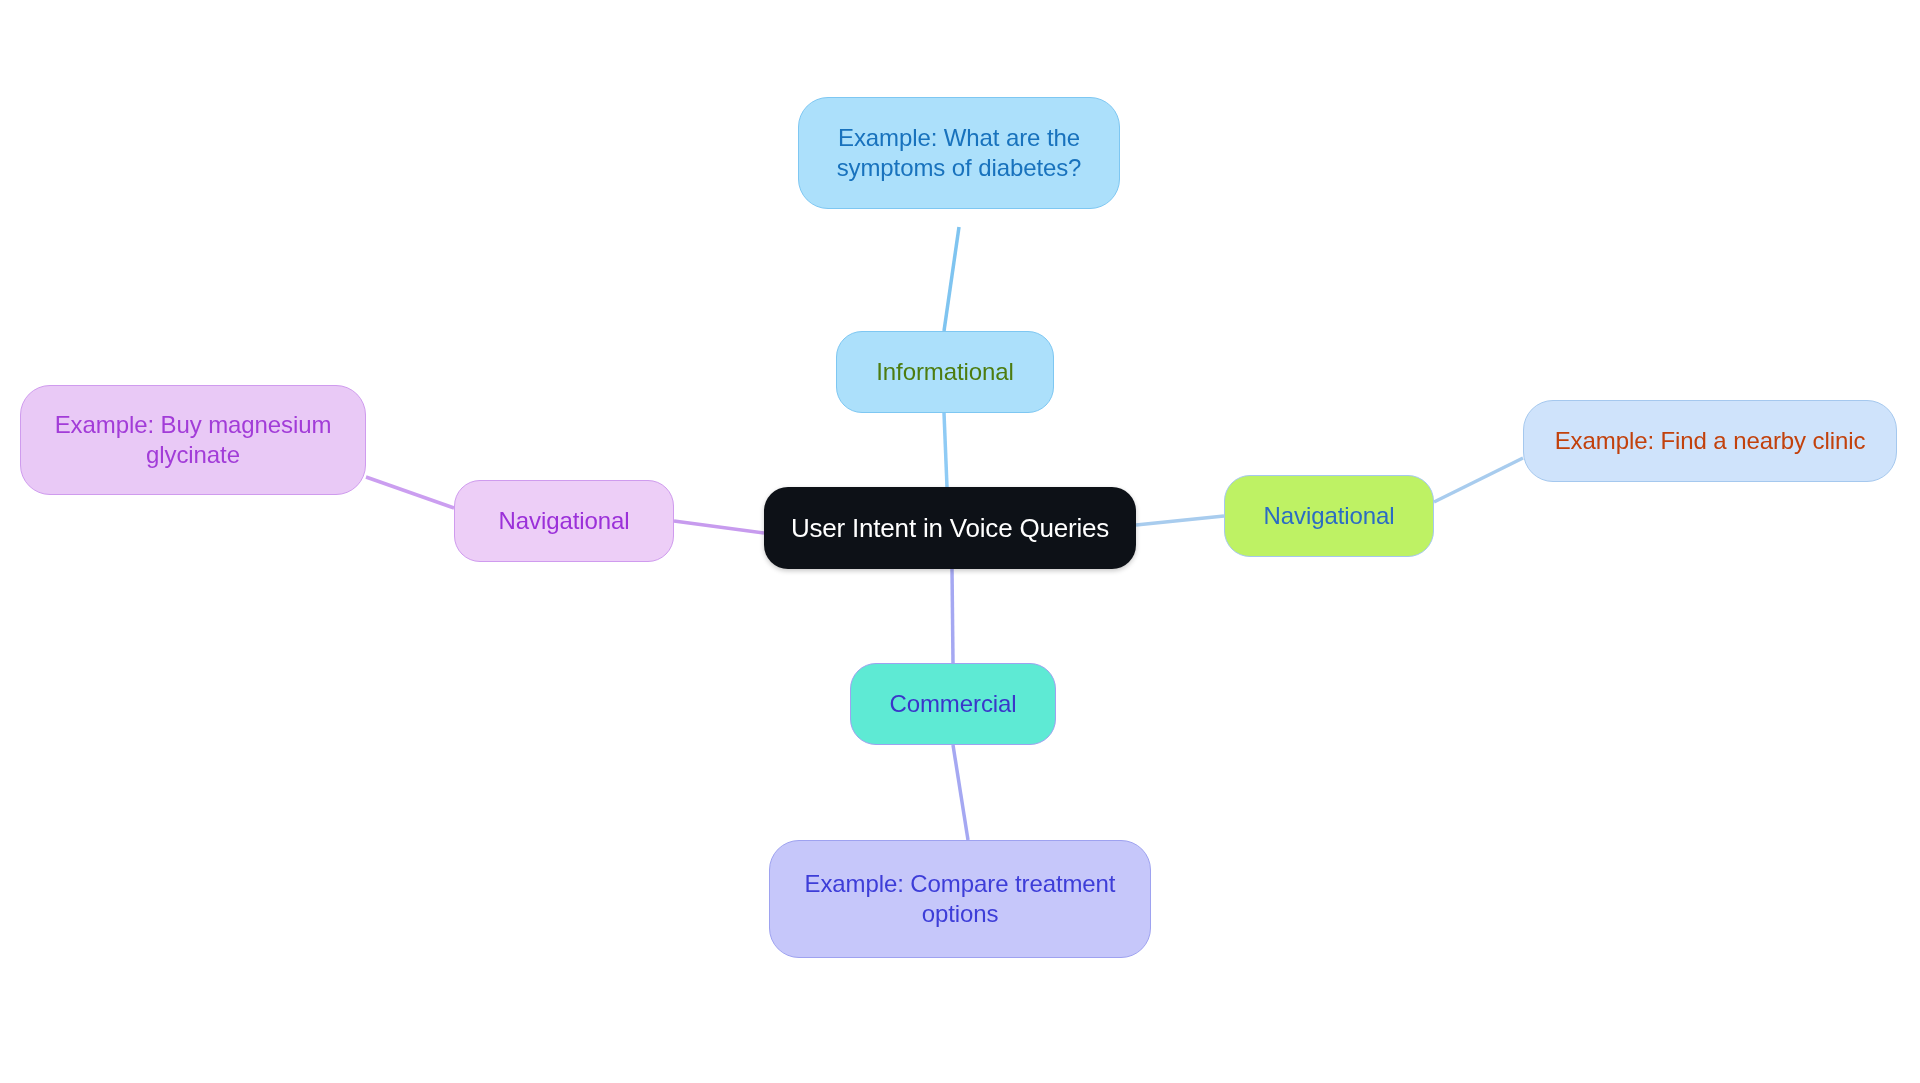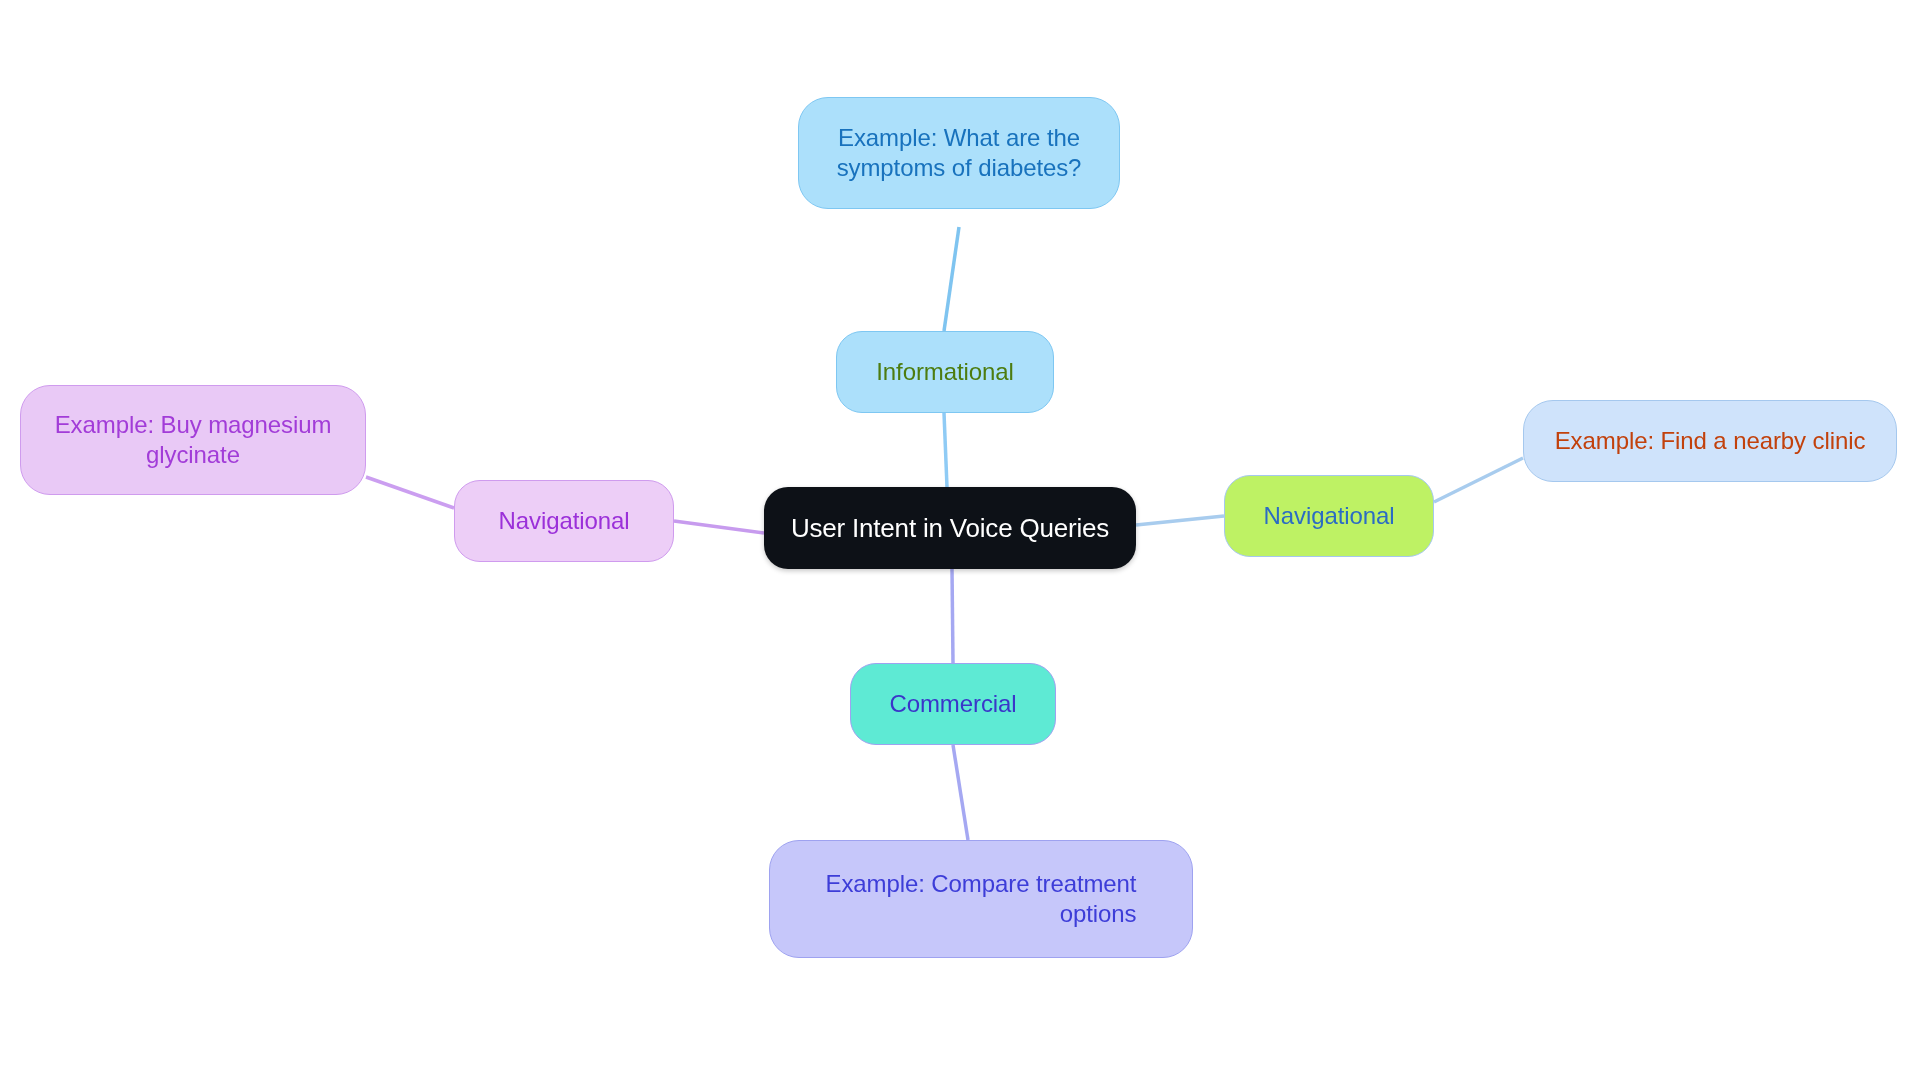--- a/index.html
+++ b/index.html
@@ -61,21 +61,21 @@
   
   #n-root        { left: 764px;  top: 487px;  width: 372px; height: 82px; }
 
   #n-informational { left: 836px;  top: 331px;  width: 218px; height: 82px; }
   #n-info-example  { left: 798px;  top: 97px;  width: 322px; height: 112px; }
 
   #n-navigational  { left: 1224px; top: 475px;  width: 210px; height: 82px; }
   #n-nav-example   { left: 1523px; top: 400px;  width: 374px; height: 82px; }
 
   #n-commercial    { left: 850px;  top: 663px;  width: 206px; height: 82px; }
-  #n-comm-example  { left: 769px;  top: 840px;  width: 424px; height: 118px; text-align: right; }
+  #n-comm-example  { left: 769px;  top: 840px;  width: 382px; height: 118px; }
 
   #n-transactional { left: 454px;  top: 480px;  width: 220px; height: 82px; }
   #n-trans-example { left: 20px;   top: 385px;  width: 346px; height: 110px; }
 </style>
 </head>
 <body style="background: rgb(255, 255, 255);">
 
 <div id="mindmap">
 
   <svg class="edge-layer" viewBox="0 0 1920 1083" width="1920" height="1083" xmlns="http://www.w3.org/2000/svg">

